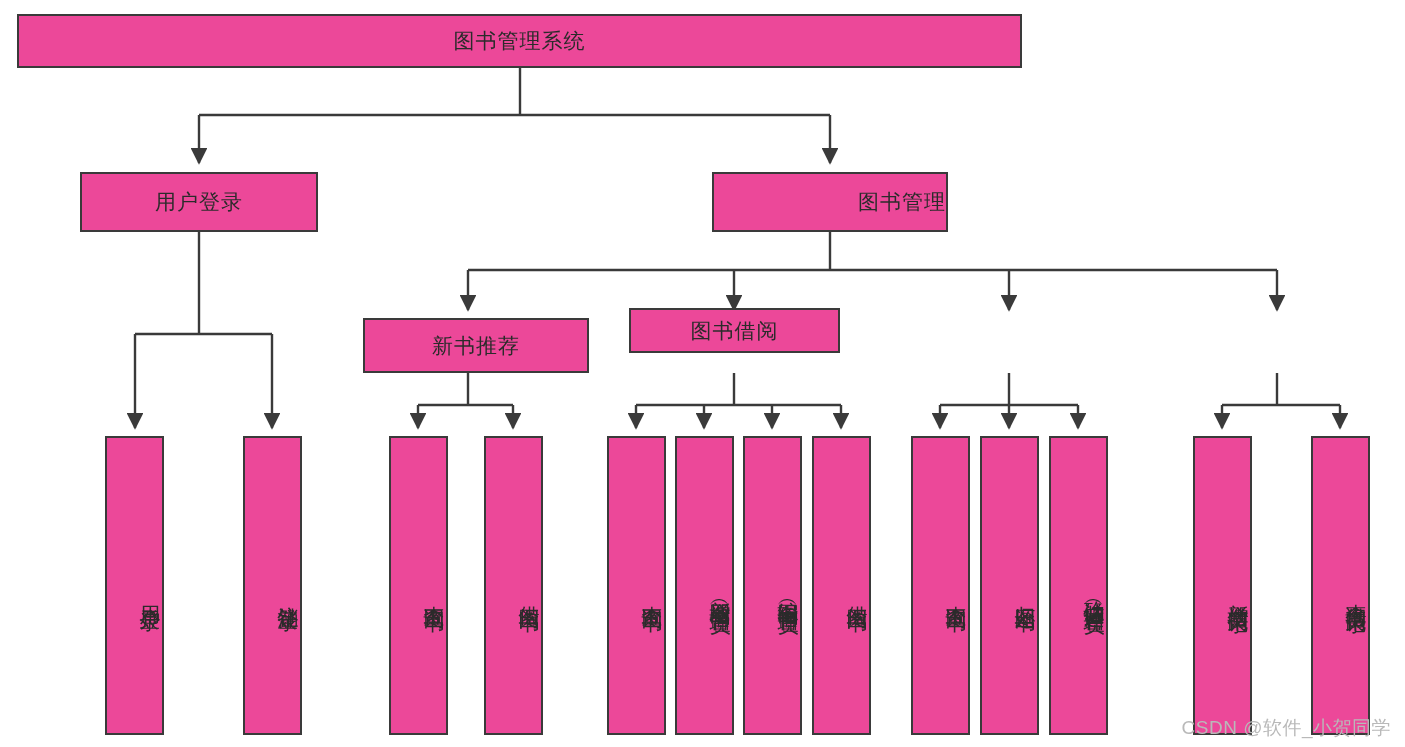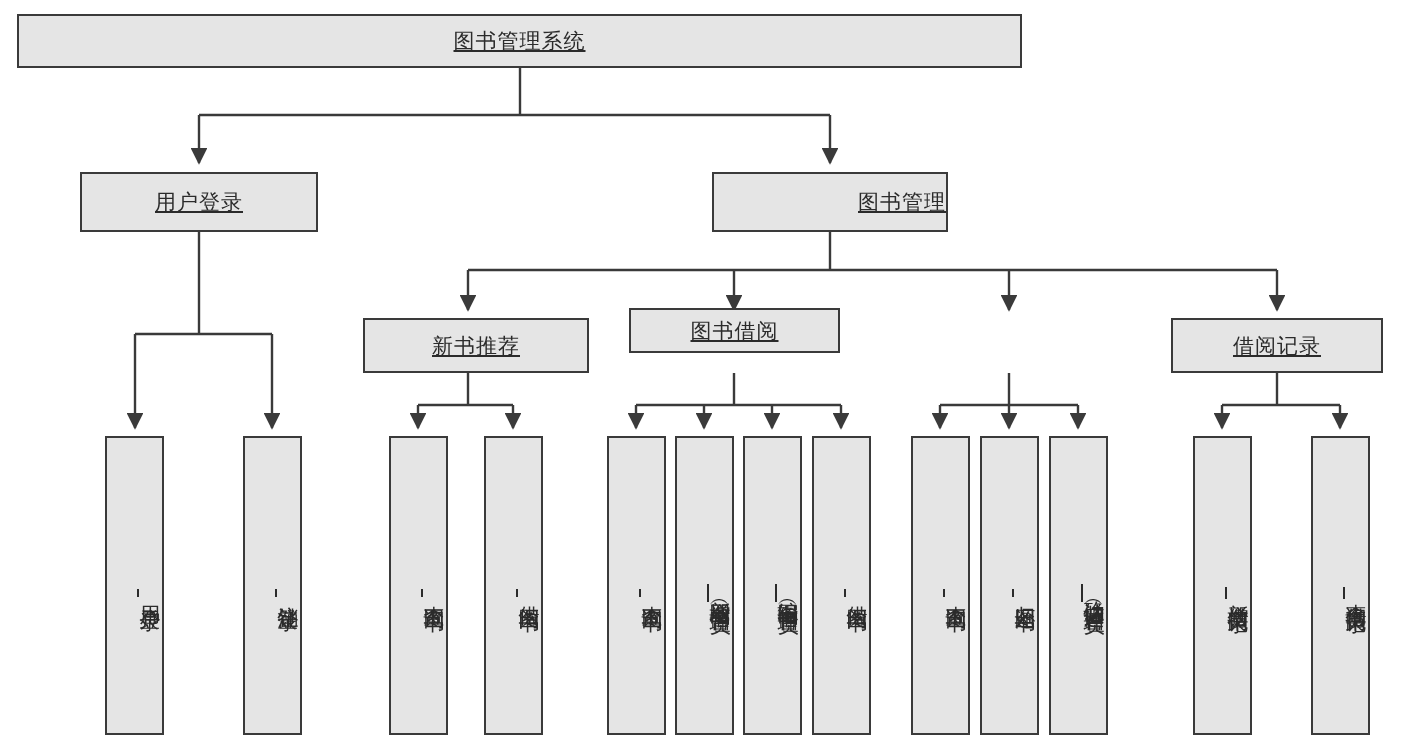--- a/index.html
+++ b/index.html
@@ -7,27 +7,26 @@
     width:1405px;height:747px;
     background:#ffffff;
     font-family:"Liberation Sans","DejaVu Sans",sans-serif;
     overflow:hidden;
     position:relative;
   }
   #diagram{position:absolute;left:0;top:0;width:1405px;height:747px;}
   .node{
     position:absolute;
     box-sizing:border-box;
-    background:#e5e5e5;
+    background:#ec4899;
     border:2px solid #3a3a3a;
     display:flex;
     align-items:center;
     justify-content:center;
     color:#2b2b2b;
-    text-decoration:underline;
   }
   .node.horiz{
     font-size:21px;
     letter-spacing:1px;
   }
   .node.leaf{
     writing-mode:vertical-rl;
     text-orientation:upright;
     font-size:21px;
     line-height:1.12;
@@ -118,23 +117,20 @@
   <div class="node horiz" style="left:712px;top:172px;width:236px;height:60px;justify-content:flex-end;">
     <span>图书管理</span>
   </div>
 
   <div class="node horiz" style="left:363px;top:318px;width:226px;height:55px;">
     <span>新书推荐</span>
   </div>
   <div class="node horiz" style="left:629px;top:308px;width:211px;height:45px;">
     <span>图书借阅</span>
   </div>
-  <div class="node horiz" style="left:1171px;top:318px;width:212px;height:55px;">
-    <span>借阅记录</span>
-  </div>
 
   <div class="node leaf" style="left:105px;top:436px;width:59px;height:299px;">
     <span>用户登录</span>
   </div>
   <div class="node leaf" style="left:243px;top:436px;width:59px;height:299px;">
     <span>注销登录</span>
   </div>
 
   <div class="node leaf" style="left:389px;top:436px;width:59px;height:299px;">
     <span>查询图书</span>
@@ -166,14 +162,15 @@
     <span>确认归还（管理员）</span>
   </div>
 
   <div class="node leaf" style="left:1193px;top:436px;width:59px;height:299px;">
     <span>新增借阅记录</span>
   </div>
   <div class="node leaf" style="left:1311px;top:436px;width:59px;height:299px;">
     <span>查询借阅记录</span>
   </div>
 
+  <div class="watermark">CSDN @软件_小贺同学</div>
 
 </div>
 
 </body></html>

